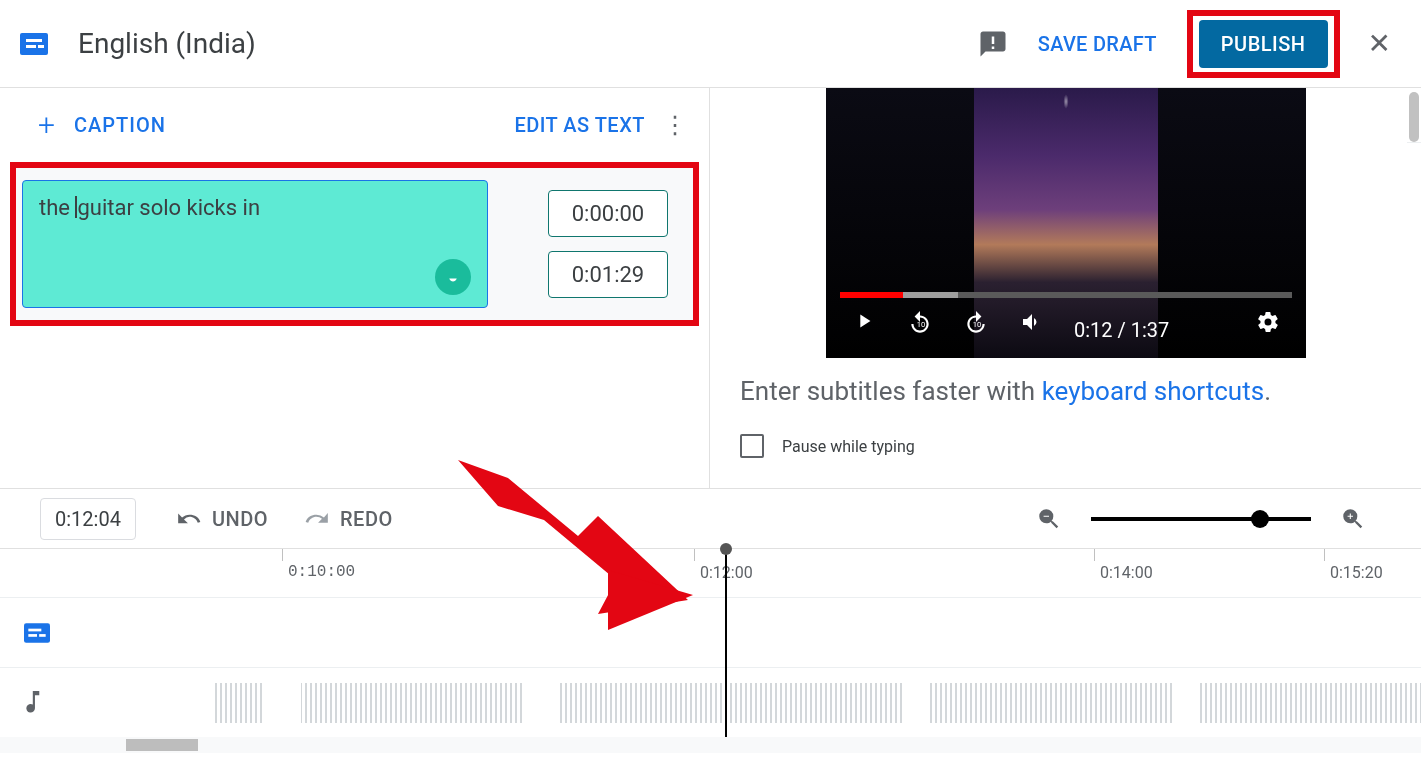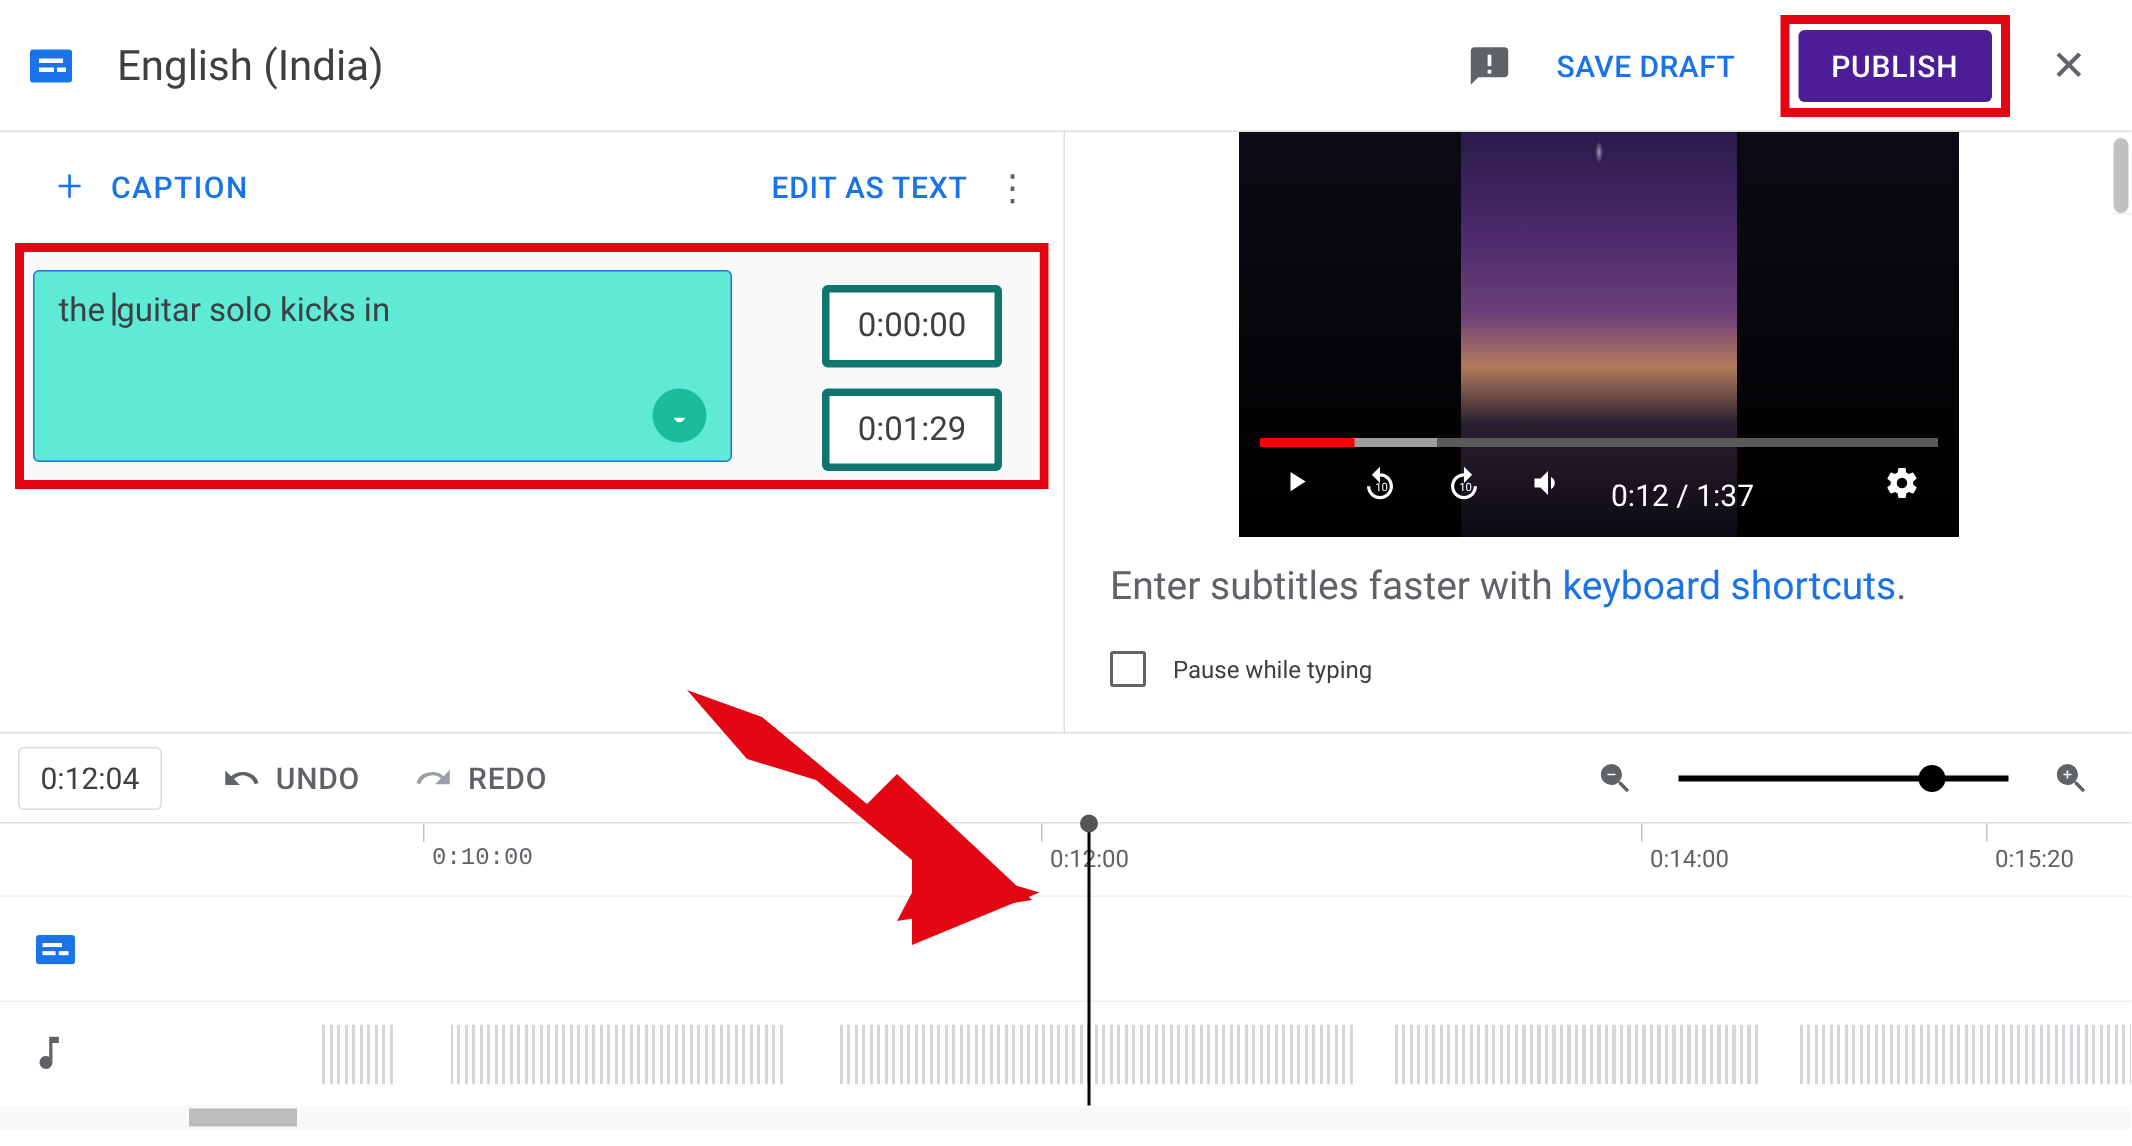--- a/index.html
+++ b/index.html
@@ -10,21 +10,21 @@
   .cc-icon { width: 28px; height: 22px; background: #1a73e8; border-radius: 2px; position: relative; margin-right: 30px; }
   .cc-icon::before, .cc-icon::after { content:""; position:absolute; left:6px; height:3px; background:#fff; }
   .cc-icon::before { top:12px; width:10px; }
   .cc-icon::after  { top:12px; width:6px; left:18px; }
   .cc-icon .top { position:absolute; top:6px; left:6px; width:16px; height:3px; background:#fff; }
   .lang-title { font-size: 28px; font-weight: 400; color:#3c4043; }
   .header-spacer { flex: 1; }
   .feedback-icon { width:30px; height:30px; margin-right:30px; display:flex; align-items:center; justify-content:center; cursor:pointer; }
   .save-draft { color:#1a73e8; font-size:20px; font-weight:500; letter-spacing:.3px; margin-right:30px; cursor:pointer; }
   .publish-wrap { border:6px solid #e30613; padding:4px 6px; margin-right:18px; }
-  .publish-btn { background:#4c1d95; color:#fff; font-size:20px; font-weight:500; letter-spacing:.5px; padding:12px 22px; border:none; border-radius:4px; cursor:pointer;text-align:center; }
+  .publish-btn { background:#0369a1; color:#fff; font-size:20px; font-weight:500; letter-spacing:.5px; padding:12px 22px; border:none; border-radius:4px; cursor:pointer;text-align:center; }
   .close-x { font-size:28px; color:#606368; cursor:pointer; padding:6px 10px; }
 
   
   .content { display:flex; height:400px; }
   .left-pane { width:710px; border-right:1px solid #e0e0e0; }
   .right-pane { flex:1; padding:0 20px 0 0; position:relative; }
   .right-scroll { position:absolute; right:0; top:0; bottom:0; width:14px; display:flex; flex-direction:column; }
   .right-scroll .thumb { margin-top:4px; width:10px; height:50px; background:#c1c1c1; border-radius:5px; align-self:center; }
   .right-scroll .track { flex:1; }
 
@@ -37,21 +37,21 @@
   .kebab { width:24px; color:#5f6368; font-size:24px; cursor:pointer; text-align:center; }
 
   
   .caption-row-wrap { border:6px solid #e30613; margin:0 10px 0 10px; padding:0; }
   .caption-row { display:flex; align-items:stretch; background:#f8f9fa; padding:12px 0 12px 0; }
   .caption-input { flex:0 0 466px; margin-left:6px; border:1px solid #1a73e8; border-radius:4px; background:#5eead4; padding:14px 16px; font-size:22px; color:#3c4043; position:relative; min-height:128px; }
   .caption-input .cursor-bar { display:inline-block; width:0; border-left:2px solid #3c4043; height:22px; vertical-align:-3px; position:relative; }
   .smiley { position:absolute; right:16px; bottom:12px; width:36px; height:36px; border-radius:50%; background:#1abc9c; display:flex; align-items:center; justify-content:center; color:#fff; font-size:18px; }
   .smiley svg { width:18px; height:18px; }
   .times-col-outer { position:absolute; left:548px; top:190px; width:130px; }
-  .time-box { border:5px solid #0f766e; border-radius:4px; background:#fff; font-size:22px; color:#3c4043; text-align:center; padding:10px 0; margin-bottom:14px; width:120px; }
+  .time-box { border:1px solid #0f766e; border-radius:4px; background:#fff; font-size:22px; color:#3c4043; text-align:center; padding:10px 0; margin-bottom:14px; width:120px; }
 
   
   .video-area { width:480px; height:270px; background:#000; margin: 0 0 18px 116px; position:relative; overflow:hidden; }
   .video-thumb-left, .video-thumb-right { position:absolute; top:0; bottom:0; width:148px; background:linear-gradient(180deg,#0b0b14 0%, #000 100%); }
   .video-thumb-left { left:0; } .video-thumb-right { right:0; }
   .video-center { position:absolute; left:148px; right:148px; top:0; bottom:0;
     background:
       radial-gradient(ellipse at 50% 5%, #fff8 0%, #fff0 2%),
       linear-gradient(180deg,#2a1a4a 0%, #4b2a6b 25%, #6d3f7b 45%, #b27a5a 58%, #2a2030 72%, #0c0a12 100%);
   }
@@ -66,21 +66,21 @@
   .gear { margin-right:0; margin-left:10px; }
 
   
   .hint { font-size:26px; color:#5f6368; margin-left:30px; margin-bottom:28px; }
   .hint a { color:#1a73e8; text-decoration:none; }
   .pause-row { display:flex; align-items:center; margin-left:30px; }
   .cb { width:24px; height:24px; border:2px solid #5f6368; border-radius:2px; margin-right:18px; cursor:pointer; }
   .pause-label { font-size:16px; color:#3c4043; }
 
   
-  .toolbar { height:60px; border-top:1px solid #e0e0e0; display:flex; align-items:center; padding:0 12px; }
+  .toolbar { height:60px; border-top:1px solid #e0e0e0; display:flex; align-items:center; padding:0 40px; }
   .playhead-box { border:1px solid #dadce0; border-radius:4px; padding:8px 14px; font-size:20px; color:#3c4043; margin-right:40px; }
   .ur { display:flex; align-items:center; color:#5f6368; font-size:20px; font-weight:500; letter-spacing:.5px; margin-right:36px; cursor:pointer; }
   .ur svg { margin-right:10px; }
   .toolbar .sp { flex:1; }
   .zoom-icon { width:28px; height:28px; display:flex; align-items:center; justify-content:center; cursor:pointer; margin:0 14px; }
   .zoom-slider { position:relative; width:220px; height:4px; background:#000; margin:0 14px; }
   .zoom-handle { position:absolute; top:-7px; width:18px; height:18px; background:#000; border-radius:50%; left:160px; }
 
   
   .timeline { position:relative; height:200px; border-top:1px solid #e0e0e0; }

